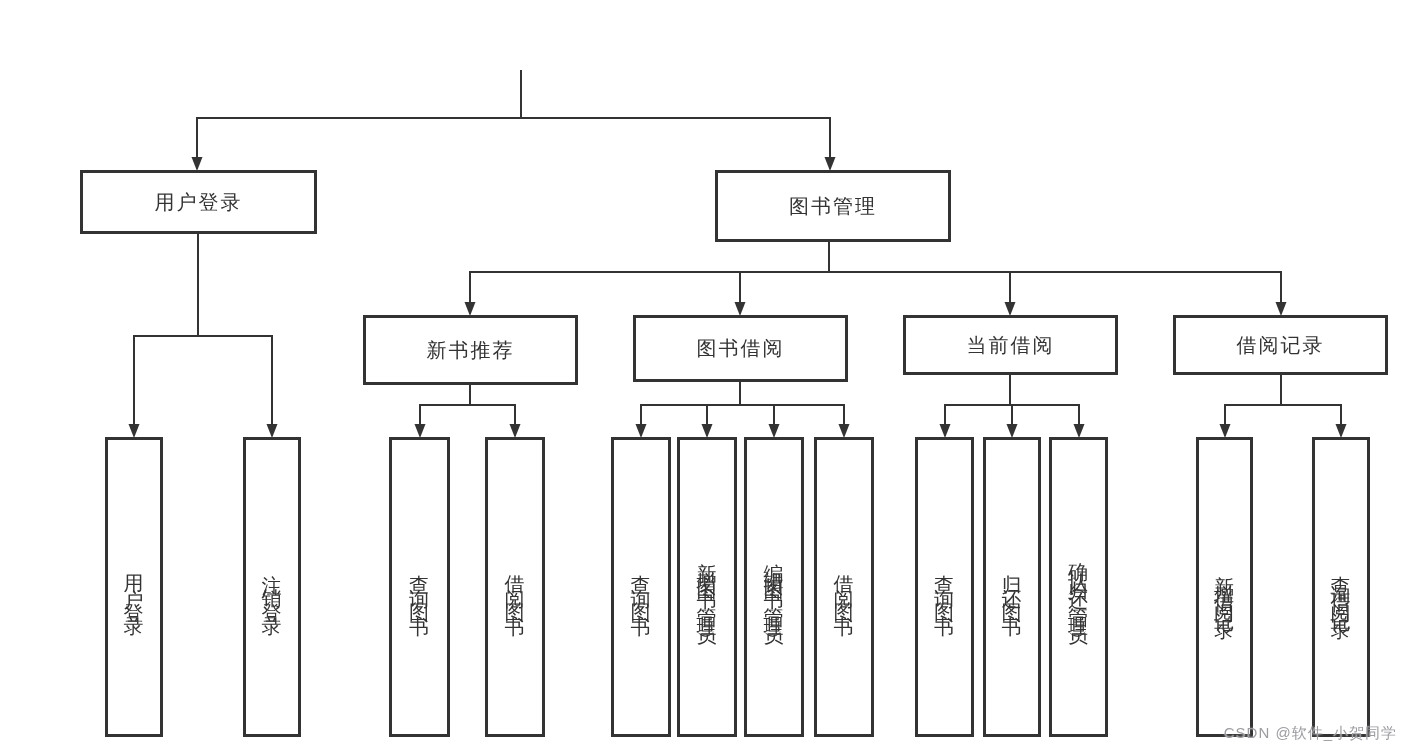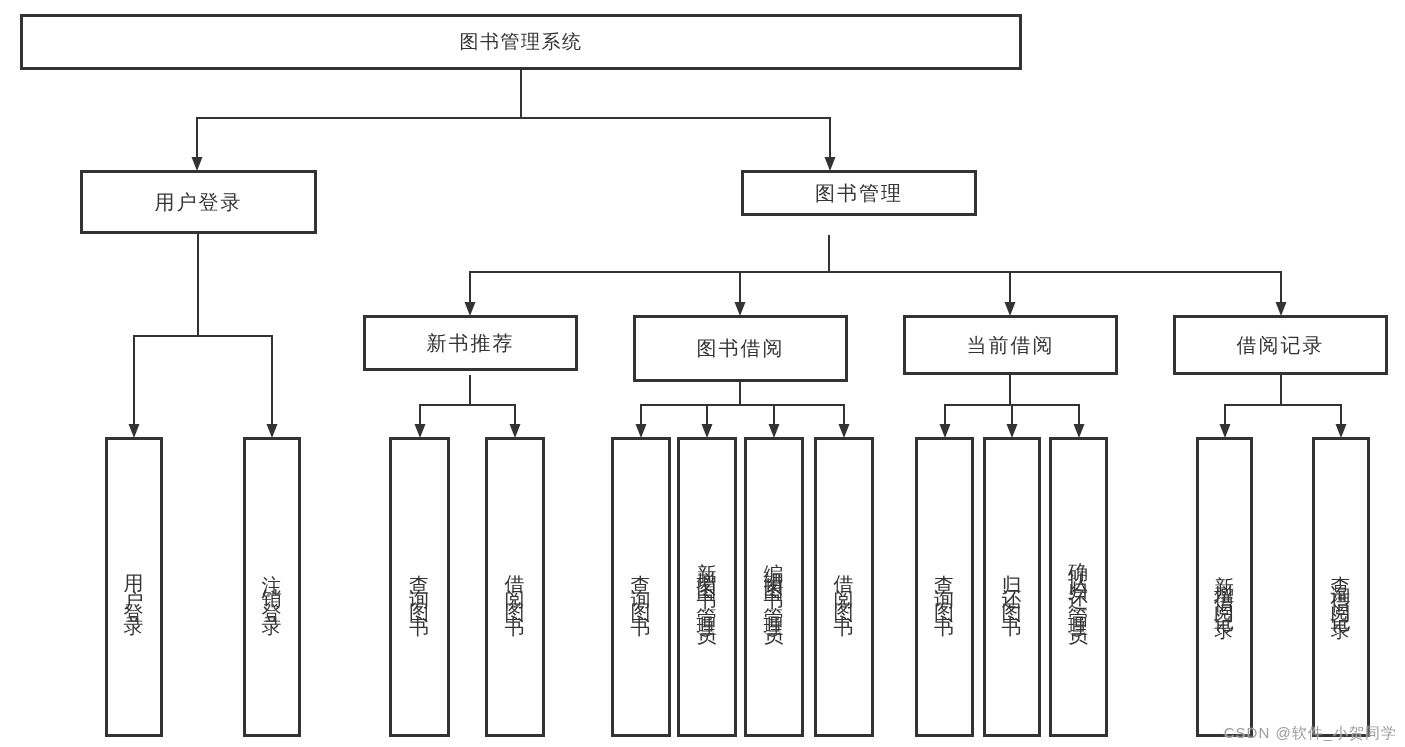--- a/index.html
+++ b/index.html
@@ -123,32 +123,29 @@
     <polygon points="1073.5,424 1084.5,424 1079,438"></polygon>
 
     <line x1="1281" y1="375" x2="1281" y2="405"></line>
     <line x1="1225" y1="405" x2="1341" y2="405"></line>
     <line x1="1225" y1="404" x2="1225" y2="425"></line>
     <polygon points="1219.5,424 1230.5,424 1225,438"></polygon>
     <line x1="1341" y1="404" x2="1341" y2="425"></line>
     <polygon points="1335.5,424 1346.5,424 1341,438"></polygon>
   </svg>
 
-  <div class="node" style="left:20px;top:14px;width:1002px;height:56px;">
-    <span class="h-label root-label">图书管理系统</span>
-  </div>
 
   <div class="node" style="left:80px;top:170px;width:237px;height:64px;">
     <span class="h-label">用户登录</span>
   </div>
-  <div class="node" style="left:741px;top:170px;width:236px;height:46px;">
+  <div class="node" style="left:715px;top:170px;width:236px;height:72px;">
     <span class="h-label">图书管理</span>
   </div>
 
-  <div class="node" style="left:363px;top:315px;width:215px;height:56px;">
+  <div class="node" style="left:363px;top:315px;width:215px;height:70px;">
     <span class="h-label">新书推荐</span>
   </div>
   <div class="node" style="left:633px;top:315px;width:215px;height:67px;">
     <span class="h-label">图书借阅</span>
   </div>
   <div class="node" style="left:903px;top:315px;width:215px;height:60px;">
     <span class="h-label">当前借阅</span>
   </div>
   <div class="node" style="left:1173px;top:315px;width:215px;height:60px;">
     <span class="h-label">借阅记录</span>

